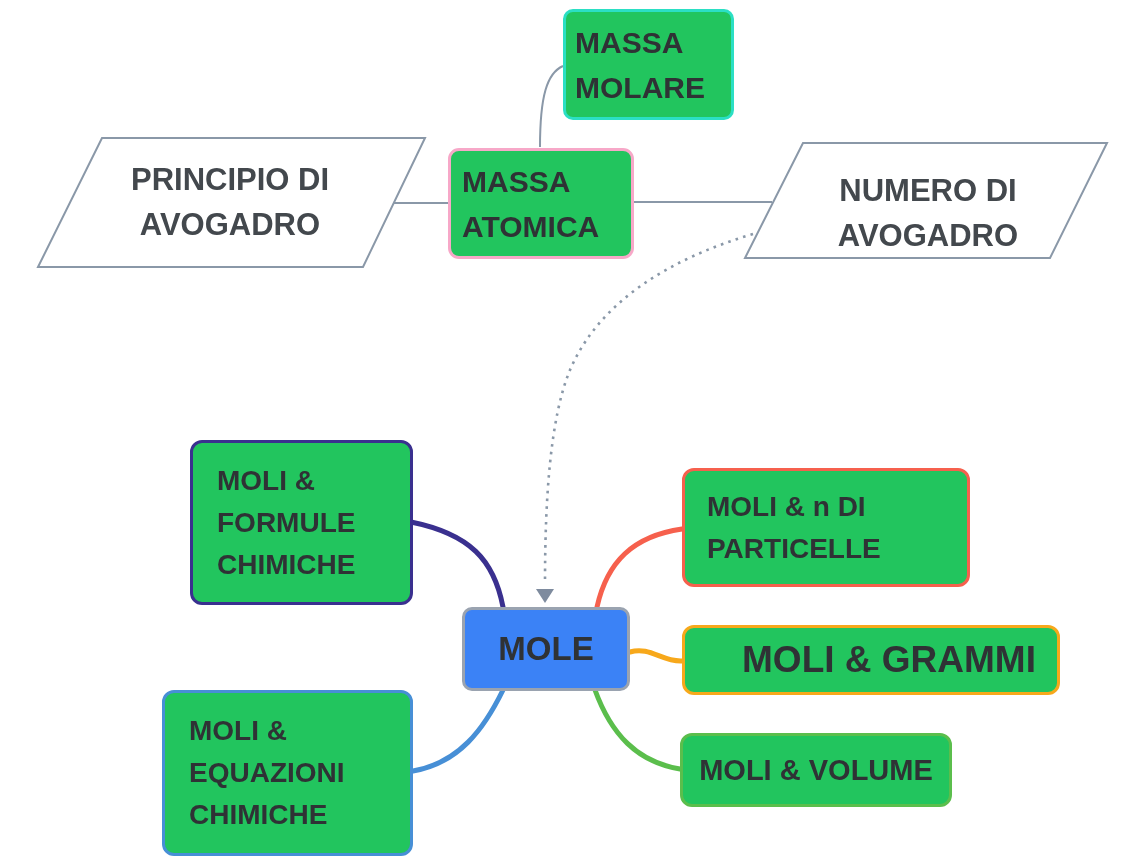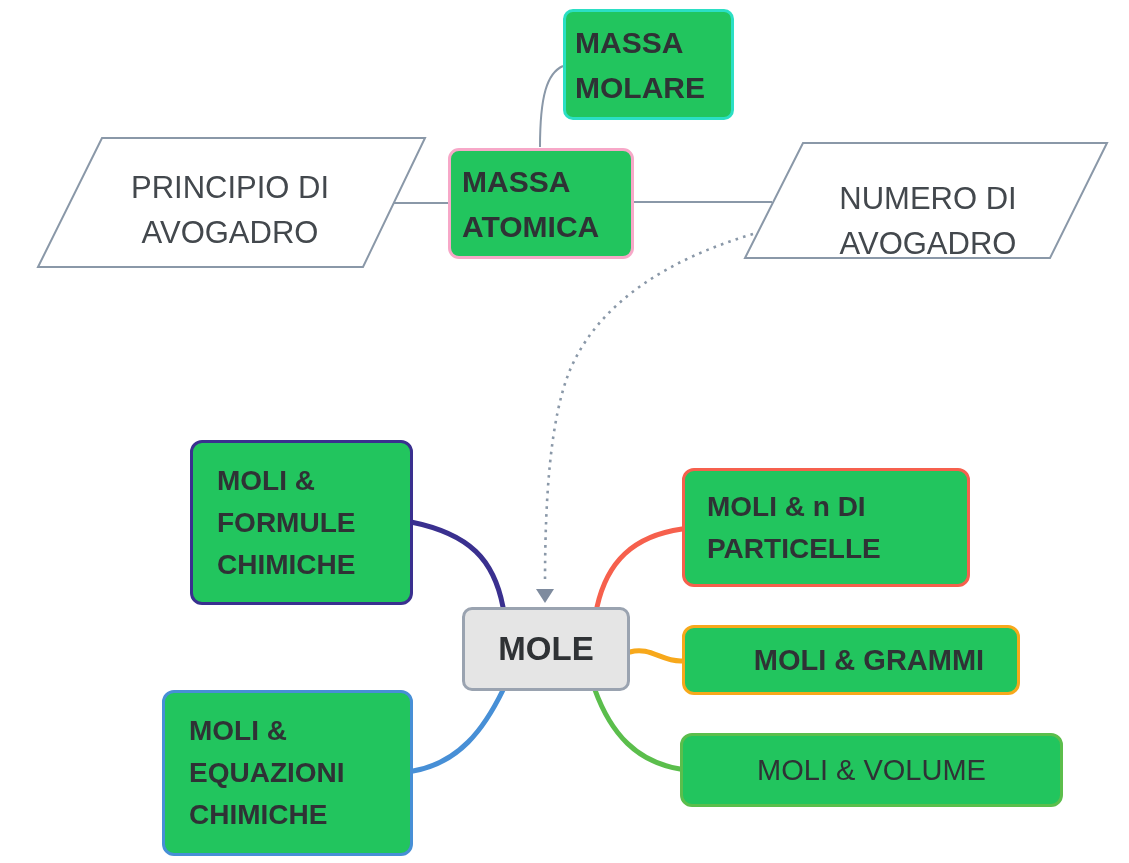--- a/index.html
+++ b/index.html
@@ -14,36 +14,36 @@
     display:flex; flex-direction:column; justify-content:center;
     white-space:pre-line; color:#2f3235;
   }
   .rounded { border:3.5px solid #999; border-radius:12px; }
 
   .massa-molare   { left:563px; top:9px;   width:171px; height:111px; border-radius:10px;
                     font-size:30px; font-weight:bold; line-height:1.5; padding-left:9px; }
   .massa-atomica  { left:448px; top:148px; width:186px; height:111px; border-radius:11px;
                     font-size:30px; font-weight:bold; line-height:1.5; padding-left:11px; }
   .mole           { left:462px; top:607px; width:168px; height:84px;  border-radius:10px;
-                    font-size:33px; font-weight:bold; text-align:center; background:#e5e5e5; }
+                    font-size:33px; font-weight:bold; text-align:center; background:#3b82f6; }
   .moli-formule   { left:190px; top:440px; width:223px; height:165px;
                     font-size:28px; font-weight:bold; line-height:1.5; padding-left:24px; }
   .moli-particelle{ left:682px; top:468px; width:288px; height:119px;
                     font-size:28px; font-weight:bold; line-height:1.5; padding-left:22px; }
-  .moli-grammi    { left:682px; top:625px; width:338px; height:70px;
-                    font-size:29px; font-weight:bold; text-align:center;padding-left:36px; }
-  .moli-volume    { left:680px; top:733px; width:383px; height:74px;
-                    font-size:29px; font-weight:normal; text-align:center; }
+  .moli-grammi    { left:682px; top:625px; width:378px; height:70px;
+                    font-size:37px; font-weight:bold; text-align:center;padding-left:36px; }
+  .moli-volume    { left:680px; top:733px; width:272px; height:74px;
+                    font-size:29px; font-weight:bold; text-align:center; }
   .moli-equazioni { left:162px; top:690px; width:251px; height:166px;
                     font-size:28px; font-weight:bold; line-height:1.5; padding-left:24px; }
 
   .para-label {
     position:absolute; display:flex; flex-direction:column; justify-content:center;
     text-align:center; white-space:pre-line; color:#43484d;
-    font-size:31px; font-weight:400; line-height:1.45;margin-top:8px;
+    font-size:31px; font-weight:700; line-height:1.45;
   }
   .principio-label { left:60px;  top:140px; width:340px; height:125px; }
   .numero-label    { left:772px; top:143px; width:312px; height:141px; }
 </style>
 </head>
 <body>
 
 <div class="canvas">
 
   <svg class="wires" viewBox="0 0 1129 863">

